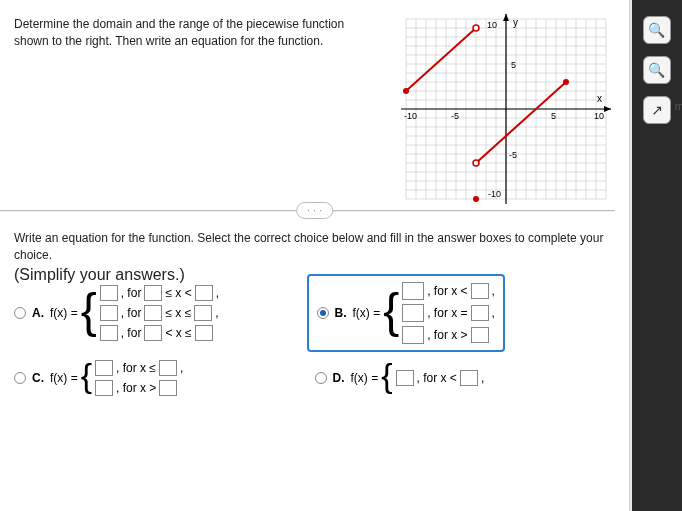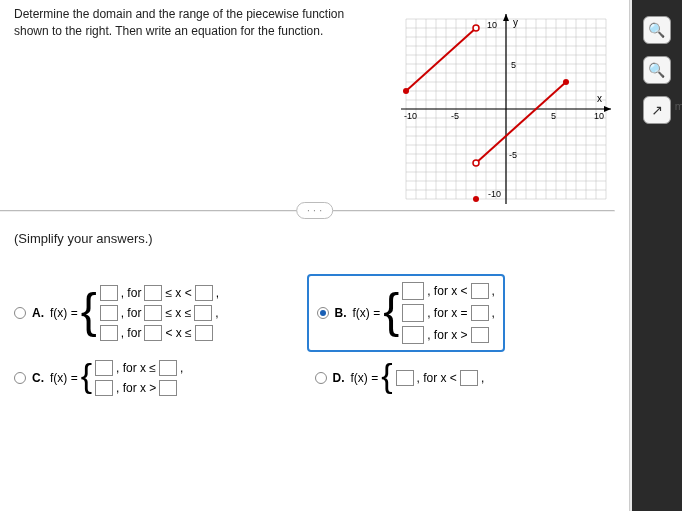--- a/index.html
+++ b/index.html
@@ -1,24 +1,24 @@
 <!DOCTYPE html>
 <html><head>
 <meta charset="utf-8">
 <style>
 *{margin:0;padding:0;box-sizing:border-box;font-family:Arial,sans-serif}
 body{width:682px;height:511px;background:#e8e8e8;position:relative;overflow:hidden}
-.main{background:#fff;width:630px;height:511px;padding:6px 14px;position:relative;border-right:1px solid #ccc}
+.main{background:#fff;width:630px;height:511px;padding:16px 14px;position:relative;border-right:1px solid #ccc}
 .prompt{font-size:12px;color:#222;line-height:1.4;width:340px}
 .graph{position:absolute;right:18px;top:14px;width:210px;height:190px}
 .graph svg{width:100%;height:100%}
 .divider{border-top:1px solid #bbb;margin:0 -14px;position:absolute;top:210px;left:0;right:0;width:100%}
 .dots{position:absolute;top:202px;left:50%;transform:translateX(-50%);background:#fff;border:1px solid #bbb;border-radius:10px;padding:2px 10px;font-size:10px;color:#888;z-index:2}
 .q2{position:absolute;top:230px;left:14px;right:14px;font-size:12px;color:#222;line-height:1.4}
-.simplify{font-size:13px}
+.simplify{font-size:16px}
 .choices{position:absolute;top:280px;left:14px;right:14px;display:flex;flex-wrap:wrap}
 .choice{width:50%;display:flex;align-items:center;margin-bottom:14px;font-size:12px}
 .radio{width:12px;height:12px;border:1px solid #888;border-radius:50%;margin-right:6px;flex-shrink:0;display:flex;align-items:center;justify-content:center}
 .radio.sel::after{content:"";width:6px;height:6px;background:#1a5fb4;border-radius:50%}
 .letter{font-weight:bold;margin-right:6px}
 .fx{margin-right:3px}
 .brace{font-size:48px;font-weight:100;line-height:0.8;margin-right:3px;position:relative;top:-2px}
 .brace.two{font-size:34px}
 .pieces{display:flex;flex-direction:column;gap:4px}
 .piece{display:flex;align-items:center;gap:3px;white-space:nowrap}
@@ -105,20 +105,21 @@
       <line x1="75" y1="149" x2="165" y2="68" stroke="#c00" stroke-width="2"></line>
       <circle cx="75" cy="149" r="3" fill="#fff" stroke="#c00" stroke-width="1.5"></circle>
       <circle cx="165" cy="68" r="3" fill="#c00"></circle>
     </svg>
   </div>
 
   <hr class="divider">
   <div class="dots">· · ·</div>
 
   <div class="q2">
+    <div>Write an equation for the function. Select the correct choice below and fill in the answer boxes to complete your choice.</div>
     <div class="simplify">(Simplify your answers.)</div>
   </div>
 
   <div class="choices">
 
     <div class="choice">
       <span class="radio"></span>
       <span class="letter">A.</span>
       <span class="fx">f(x) =</span>
       <span class="brace">{</span>

